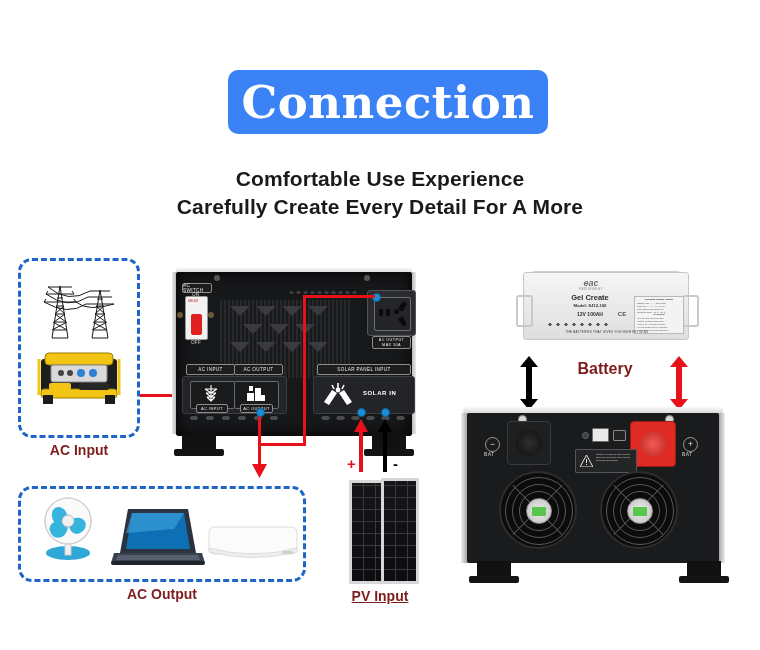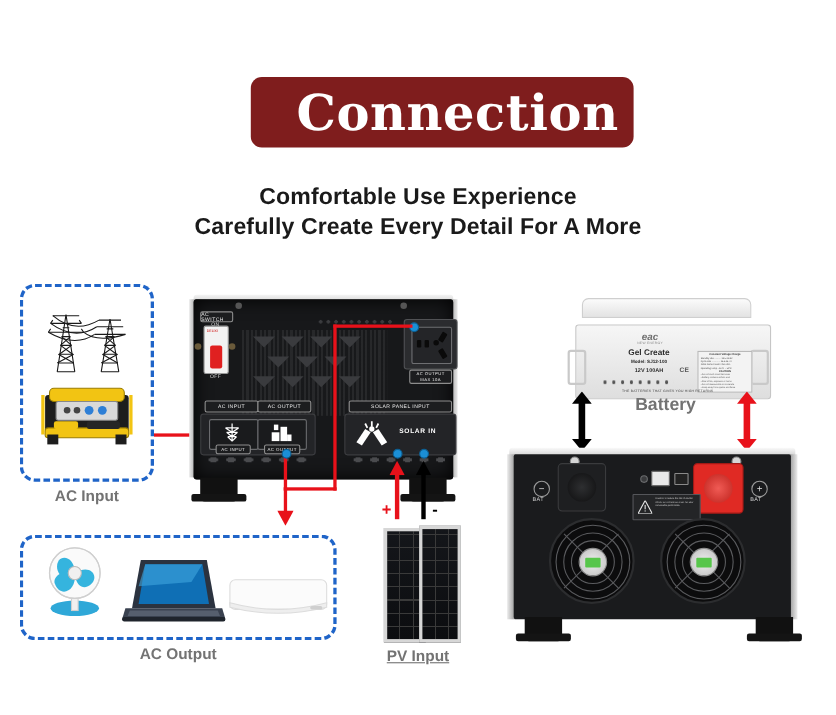--- a/index.html
+++ b/index.html
@@ -6,40 +6,40 @@
   body{
     width:760px;height:650px;background:#ffffff;
     font-family:"Liberation Sans", sans-serif;
     position:relative;overflow:hidden;
   }
   .stage{position:absolute;left:0;top:0;width:760px;height:650px;}
 
   
   .title-badge{
     position:absolute;left:228px;top:70px;width:320px;height:64px;
-    background:#7f1d1d;border-radius:10px;
-    display:flex;align-items:center;justify-content:center;padding-left:28px;
+    background:#3b82f6;border-radius:10px;
+    display:flex;align-items:center;justify-content:center;
   }
   .title-badge span{
     color:#fff;font-family:"DejaVu Serif", serif;font-weight:700;
     font-size:45px;letter-spacing:0.5px;line-height:1;
   }
   .subtitle{
     position:absolute;left:80px;top:165px;width:600px;
     text-align:center;color:#1a1a1a;font-weight:700;font-size:21px;
     line-height:1.35;letter-spacing:.1px;
   }
 
   
   .dash-box{
     position:absolute;border:3px dashed #1f64c8;border-radius:14px;
     background:#fff;box-sizing:border-box;
   }
   .group-caption{
-    position:absolute;text-align:center;font-weight:700;font-size:14px;color:#737373;
+    position:absolute;text-align:center;font-weight:700;font-size:14px;color:#7f1d1d;
   }
   .ln{position:absolute;background:#e8111a;}
   .dot{position:absolute;width:7px;height:7px;border-radius:50%;background:#1b8fd6;border:1px solid #0d5f92;}
 
   
   .inv-front{position:absolute;left:168px;top:266px;width:252px;height:190px;}
   .inv-body{position:absolute;left:8px;top:6px;width:236px;height:164px;background:#17181a;border-radius:3px;
             box-shadow:inset 0 0 16px #000;}
   .inv-top-bev{position:absolute;left:8px;top:2px;width:236px;height:9px;background:linear-gradient(#f4f4f4,#c9c9c9);
     border-radius:3px 3px 0 0;}
@@ -64,22 +64,22 @@
   .port-inner{position:absolute;background:#1a1b1d;border:1px solid #6a6b6e;border-radius:2px;}
 
   .socket{position:absolute;left:367px;top:290px;width:47px;height:44px;background:#2b2c2f;border:1px solid #515255;border-radius:3px;}
   .socket .face{position:absolute;left:6px;top:6px;width:35px;height:32px;background:#242528;border:1px solid #6e6f72;border-radius:2px;}
   .hole{position:absolute;background:#0a0a0a;border-radius:1px;}
 
   
   .battery{position:absolute;left:519px;top:271px;width:172px;height:83px;}
   .bat-top{position:absolute;left:10px;top:0;width:152px;height:16px;background:linear-gradient(#fbfbfb,#e3e3e3);
     border:1px solid #cfcfcf;border-radius:6px 6px 0 0;}
-  .bat-body{position:absolute;left:4px;top:24px;width:164px;height:66px;background:linear-gradient(#f6f6f6,#dedede);
-    border:1px solid #c6c6c6;border-radius:3px;padding-left:12px;}
+  .bat-body{position:absolute;left:4px;top:1px;width:164px;height:66px;background:linear-gradient(#f6f6f6,#dedede);
+    border:1px solid #c6c6c6;border-radius:3px;}
   .bat-handle{position:absolute;top:22px;width:13px;height:28px;border:2px solid #c9c9c9;border-radius:3px;background:transparent;}
   .bat-text{position:absolute;color:#2b2b2b;text-align:center;}
   .bat-spec{position:absolute;left:110px;top:23px;width:48px;height:36px;border:1px solid #b9b9b9;background:#f3f3f3;}
 
   
   .inv-back{position:absolute;left:455px;top:405px;width:290px;height:185px;}
   .back-body{position:absolute;left:12px;top:8px;width:252px;height:150px;background:#1a1b1d;border-radius:2px;}
   .back-bev{position:absolute;left:8px;top:2px;width:260px;height:10px;background:linear-gradient(#fafafa,#c5c5c5);border-radius:3px;}
   .back-side-l{position:absolute;left:6px;top:8px;width:8px;height:150px;background:linear-gradient(90deg,#ededed,#8f8f8f);}
   .back-side-r{position:absolute;left:262px;top:8px;width:8px;height:150px;background:linear-gradient(90deg,#8f8f8f,#ededed);}

